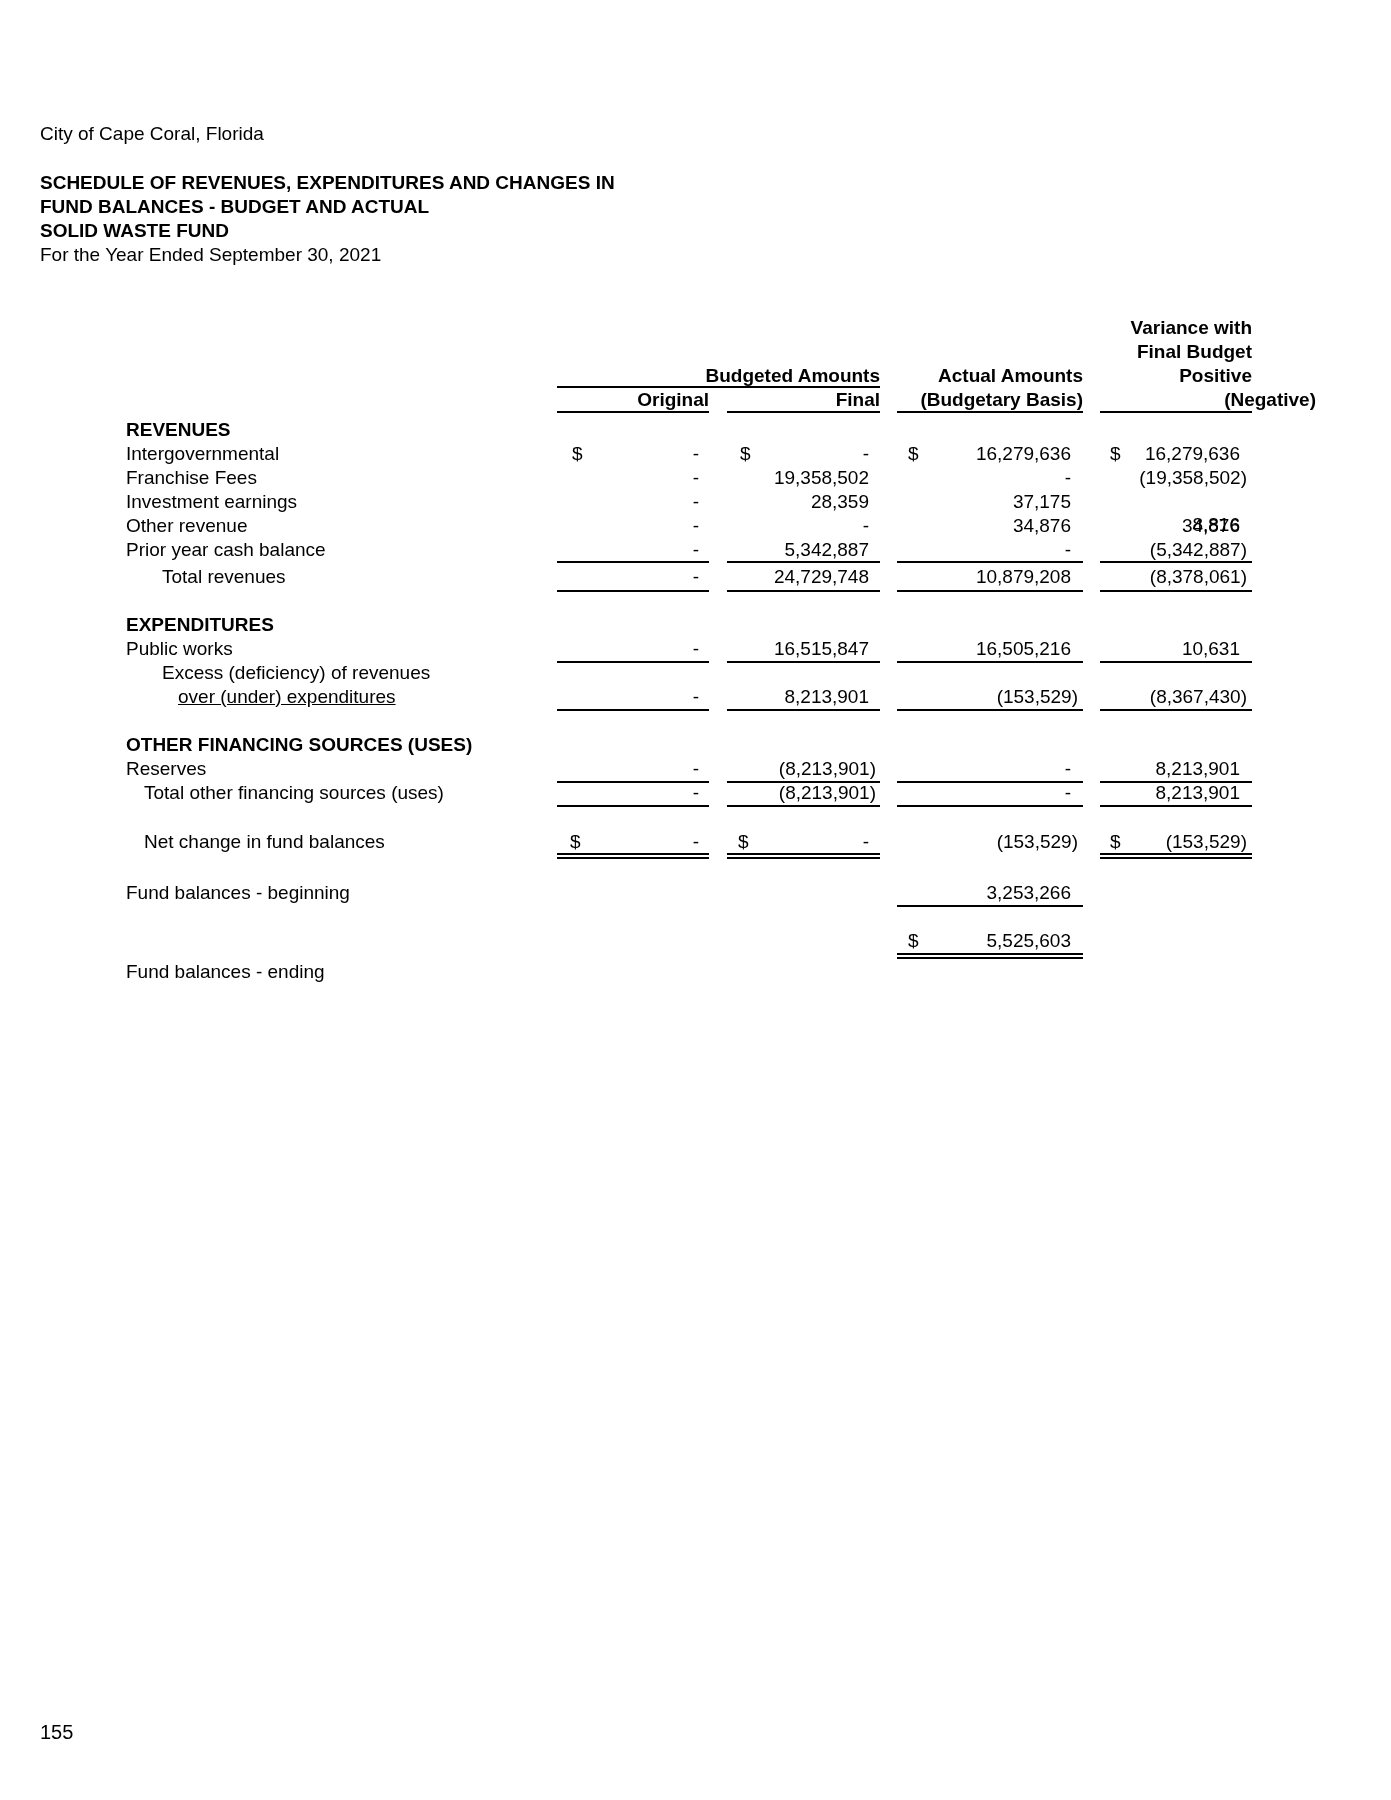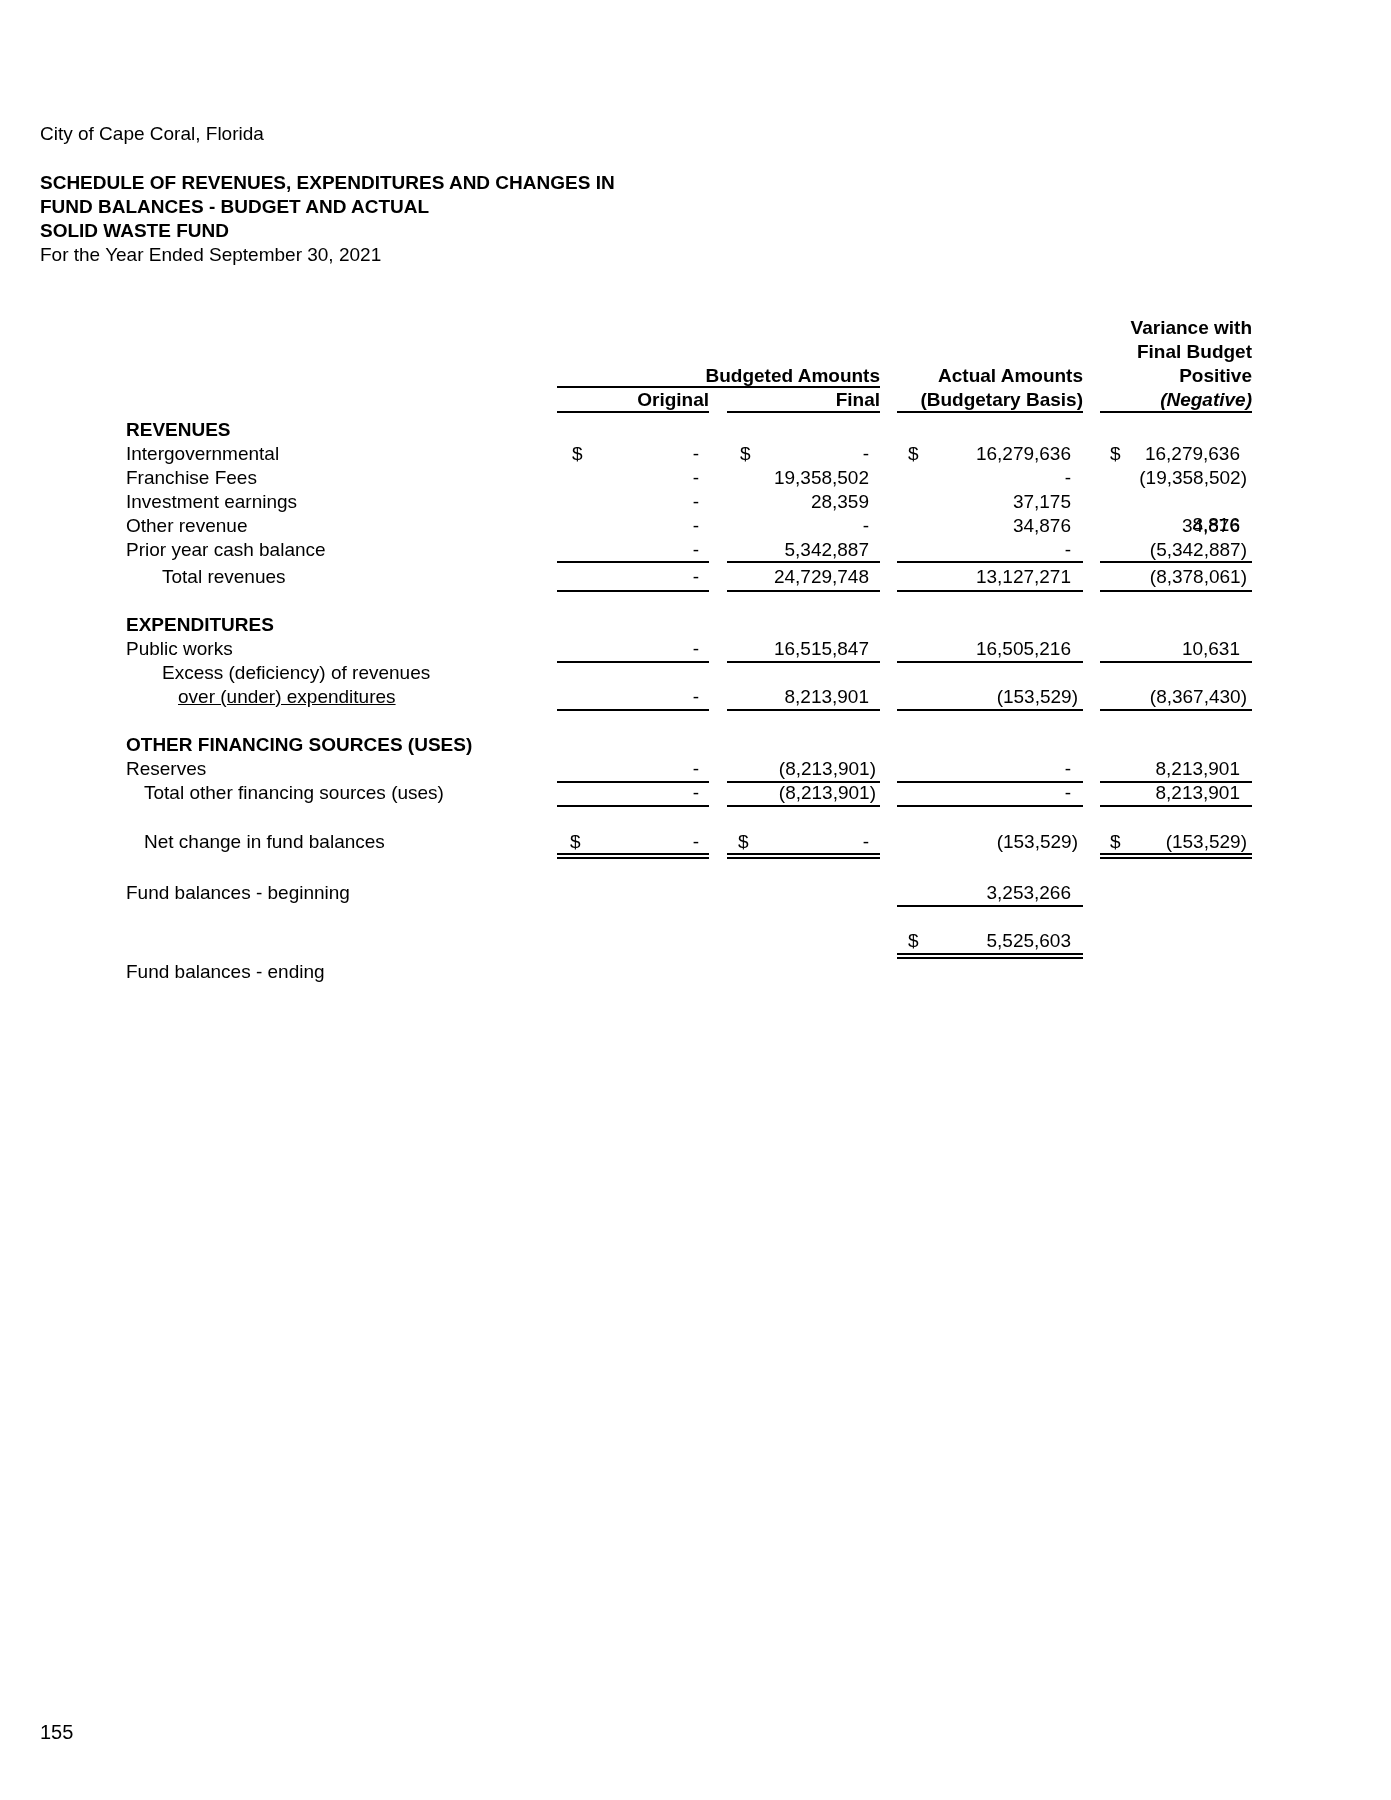--- a/index.html
+++ b/index.html
@@ -18,21 +18,21 @@
 
 <div class="hdr" style="top:123px;">City of Cape Coral, Florida</div>
 <div class="hdr bold" style="top:172px;">SCHEDULE OF REVENUES, EXPENDITURES AND CHANGES IN</div>
 <div class="hdr bold" style="top:196px;">FUND BALANCES - BUDGET AND ACTUAL</div>
 <div class="hdr bold" style="top:220px;">SOLID WASTE FUND</div>
 <div class="hdr" style="top:244px;">For the Year Ended September 30, 2021</div>
 
 <div class="colhdr" style="left:1100px;width:152px;top:316px;">Variance with</div>
 <div class="colhdr" style="left:1100px;width:152px;top:340px;">Final Budget</div>
 <div class="colhdr" style="left:1100px;width:152px;top:364px;">Positive</div>
-<div class="colhdr" style="left:1100px;width:152px;top:388px;font-style:italic;">(Negative)</div>
+<div class="colhdr" style="left:1164px;width:152px;top:388px;">(Negative)</div>
 <div class="colhdr" style="left:557px;width:323px;top:364px;">Budgeted Amounts</div>
 <div class="line" style="left:557px;width:323px;top:386px;"></div>
 <div class="colhdr" style="left:557px;width:152px;top:388px;">Original</div>
 <div class="colhdr" style="left:727px;width:153px;top:388px;">Final</div>
 <div class="colhdr" style="left:897px;width:186px;top:364px;">Actual Amounts</div>
 <div class="colhdr" style="left:897px;width:186px;top:388px;">(Budgetary Basis)</div>
 <div class="line" style="left:557px;width:152px;top:411px;"></div>
 <div class="line" style="left:727px;width:153px;top:411px;"></div>
 <div class="line" style="left:897px;width:186px;top:411px;"></div>
 <div class="line" style="left:1100px;width:152px;top:411px;"></div>
@@ -73,21 +73,21 @@
 <div class="num" style="left:897px;width:174px;top:539px;">-</div>
 <div class="num" style="left:1100px;width:147px;top:539px;">(5,342,887)</div>
 <div class="line" style="left:557px;width:152px;top:561px;"></div>
 <div class="line" style="left:727px;width:153px;top:561px;"></div>
 <div class="line" style="left:897px;width:186px;top:561px;"></div>
 <div class="line" style="left:1100px;width:152px;top:561px;"></div>
 
 <div class="label" style="left:162px;top:566px;">Total revenues</div>
 <div class="num" style="left:557px;width:142px;top:566px;">-</div>
 <div class="num" style="left:727px;width:142px;top:566px;">24,729,748</div>
-<div class="num" style="left:897px;width:174px;top:566px;">13,127,271</div>
+<div class="num" style="left:897px;width:174px;top:566px;">10,879,208</div>
 <div class="num" style="left:1100px;width:147px;top:566px;">(8,378,061)</div>
 <div class="line" style="left:557px;width:152px;top:590px;"></div>
 <div class="line" style="left:727px;width:153px;top:590px;"></div>
 <div class="line" style="left:897px;width:186px;top:590px;"></div>
 <div class="line" style="left:1100px;width:152px;top:590px;"></div>
 
 <div class="label bold" style="top:614px;">EXPENDITURES</div>
 <div class="label" style="top:638px;">Public works</div>
 <div class="num" style="left:557px;width:142px;top:638px;">-</div>
 <div class="num" style="left:727px;width:142px;top:638px;">16,515,847</div>

